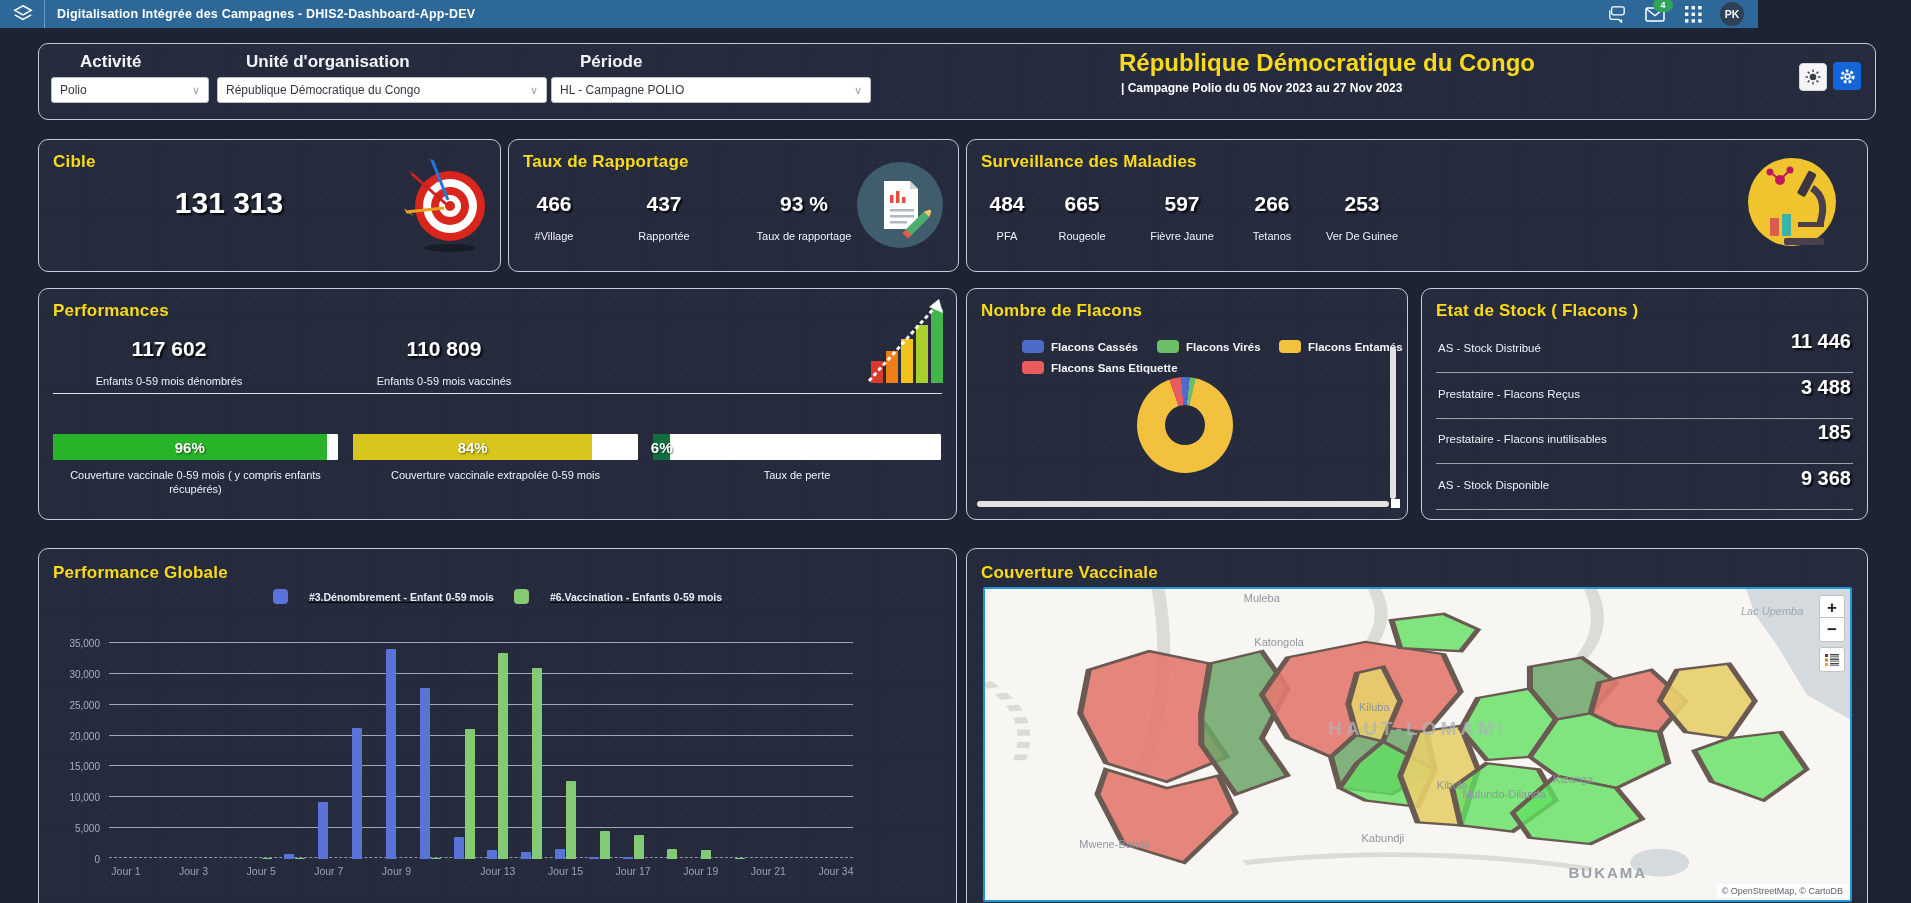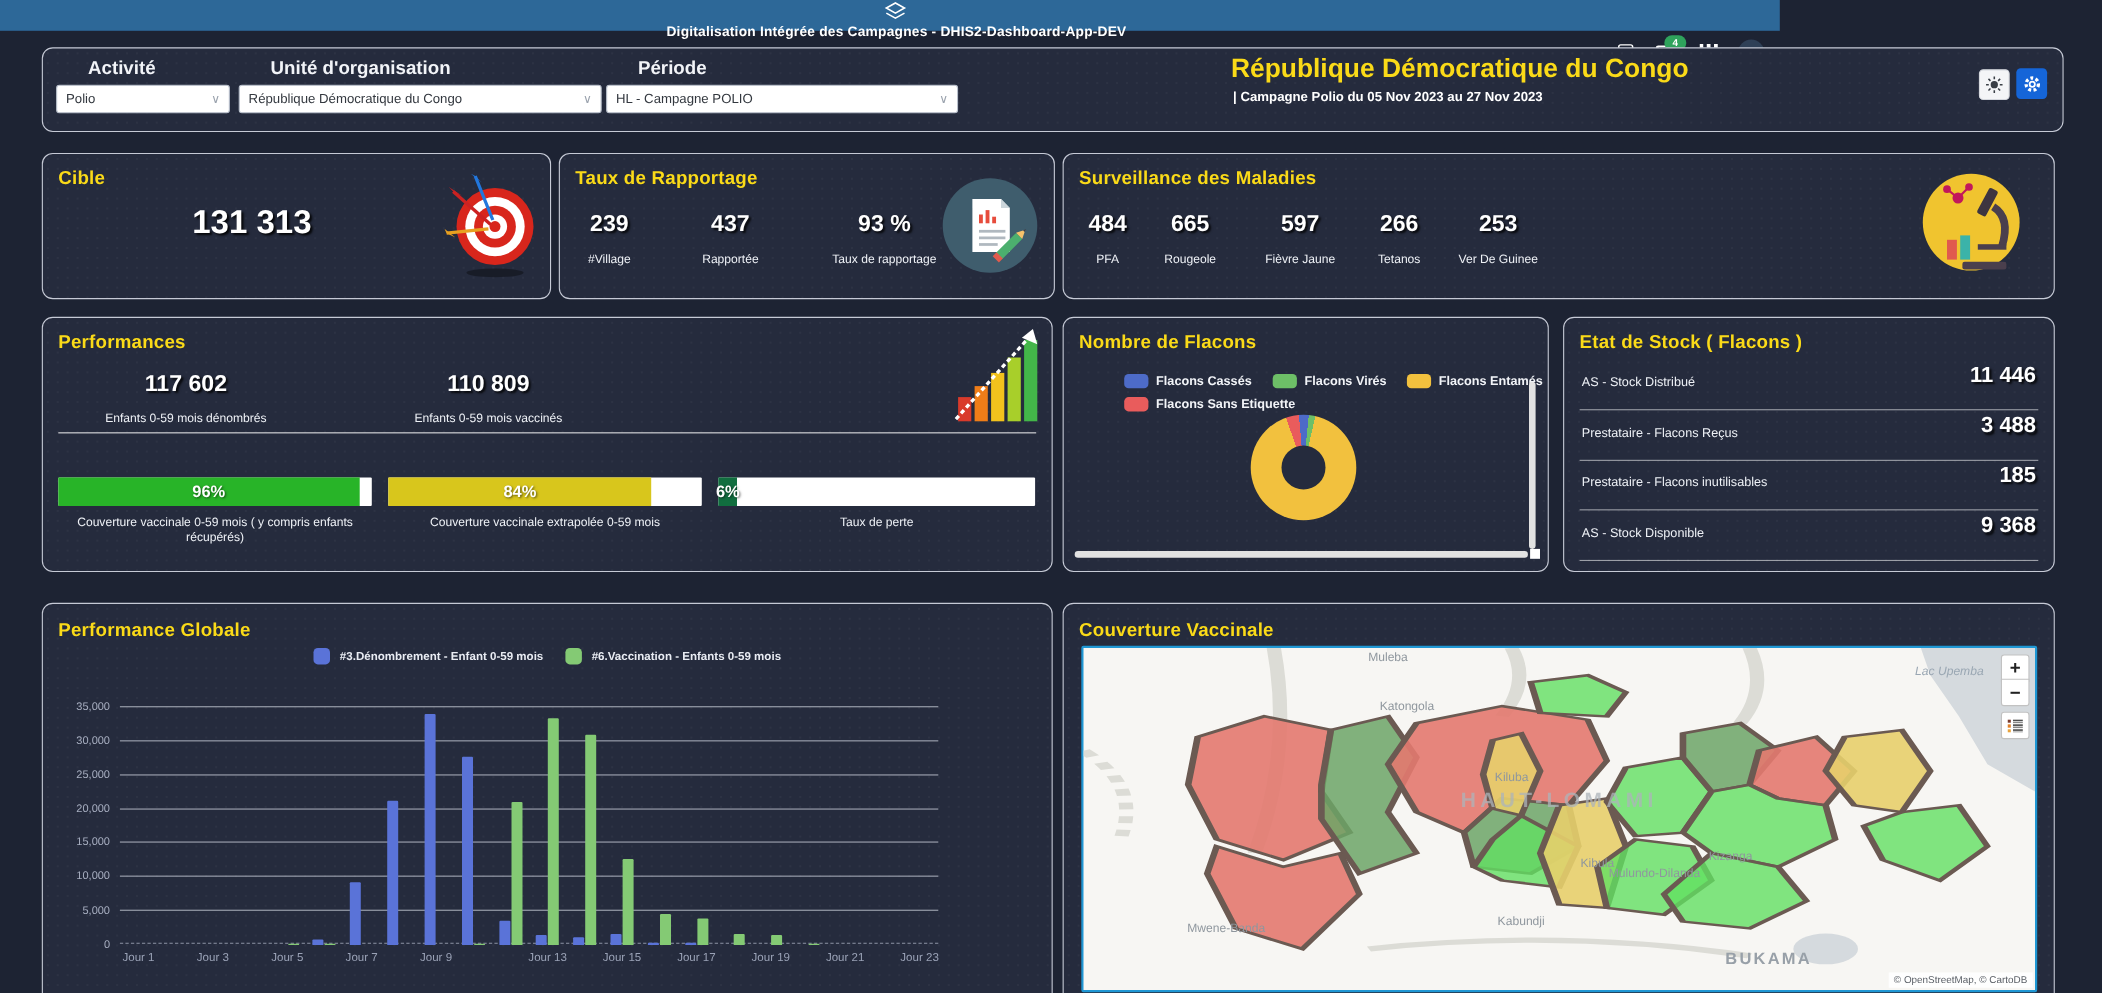--- a/index.html
+++ b/index.html
@@ -1,20 +1,20 @@
 <!DOCTYPE html>
 <html><head>
 <meta charset="utf-8">
 <style>
   html,body{margin:0;padding:0;}
   body{width:1911px;height:903px;position:relative;overflow:hidden;background:#1d2333;
        font-family:"Liberation Sans",sans-serif;-webkit-font-smoothing:antialiased;}
 
   
-  .topbar{position:absolute;left:0;top:0;width:1618px;height:28px;background:#2d6898;display:flex;align-items:center;flex-direction:column;}
+  .topbar{position:absolute;left:0;top:0;width:1758px;height:28px;background:#2d6898;display:flex;align-items:center;}
   .tb-logo{width:26px;height:22px;margin-left:10px;display:flex;align-items:center;justify-content:center;}
   .tb-sep{width:1px;height:28px;background:rgba(255,255,255,.35);margin-left:8px;}
   .tb-title{color:#fff;font-size:12.5px;font-weight:700;margin-left:12px;letter-spacing:.2px;}
   .tb-right{margin-left:auto;display:flex;align-items:center;gap:16px;margin-right:8px;}
   .tb-ic{position:relative;width:22px;height:22px;display:flex;align-items:center;justify-content:center;cursor:pointer;}
   .tb-badge{position:absolute;top:-5px;right:-7px;min-width:14px;height:14px;border-radius:8px;background:#2fa35c;
             color:#fff;font-size:9px;font-weight:700;display:flex;align-items:center;justify-content:center;padding:0 3px;}
   .tb-avatar{width:24px;height:24px;border-radius:50%;background:#2f4057;color:#fff;font-size:10.5px;font-weight:700;
              display:flex;align-items:center;justify-content:center;margin-right:6px;cursor:pointer;}
 
@@ -59,21 +59,21 @@
   #donut::after{content:"";position:absolute;inset:28px;border-radius:50%;background:#252b3d;}
   .scroll{position:absolute;background:#e2e2e2;border-radius:4px;}
 
   
   .st-label{position:absolute;left:16px;color:#eef1f6;font-size:11.5px;}
   .st-value{position:absolute;right:16px;color:#fff;font-size:20px;font-weight:700;text-shadow:2px 2px 2px rgba(0,0,0,.85);}
   .st-div{position:absolute;left:14px;right:14px;height:1px;background:rgba(255,255,255,.55);}
 
   
   .pg-legend{position:absolute;left:0;right:0;top:40px;display:flex;justify-content:center;gap:20px;align-items:center;}
-  .pg-leg-item{display:flex;align-items:center;gap:9px;}
+  .pg-leg-item{display:flex;align-items:center;gap:21px;text-decoration:underline;}
   .pg-leg-item .sw{width:15px;height:15px;border-radius:4px;}
   .pg-leg-item .lg{color:#e9ecf3;font-size:10.5px;font-weight:600;}
   #pg-plot{position:absolute;left:70px;top:94px;width:744px;height:216px;}
   .gline{position:absolute;left:0;right:0;height:1px;background:rgba(203,208,219,.75);}
   .gline.zero{background:none;border-top:1px dashed #8d94a5;}
   .ylab{position:absolute;right:100%;margin-right:9px;transform:translateY(50%);font-size:10px;color:#a7aec0;}
   .bars{position:absolute;left:0;top:0;right:0;bottom:0;display:flex;align-items:flex-end;}
   .bgroup{flex:1;display:flex;justify-content:center;align-items:flex-end;gap:1px;position:relative;height:100%;}
   .vbar{width:10px;border-radius:1px 1px 0 0;}
   .xlab{position:absolute;top:100%;margin-top:6px;left:50%;transform:translateX(-50%);font-size:10.5px;color:#9aa2b6;white-space:nowrap;}
@@ -204,21 +204,21 @@
         <path d="M4 14 L16 22 8 18 Z" fill="#cc2222"></path>
       <path d="M2 56 L40 52" stroke="#e8a020" stroke-width="3"></path>
         <path d="M0 52 L10 60 2 56 Z" fill="#e8a020"></path>
     </svg>
   </div>
 </div>
 
 <div class="card" style="left:508px;top:139px;width:449px;height:131px;">
   <div class="ctitle">Taux de Rapportage</div>
   <div class="stat" style="left:0;top:52px;width:90px;">
-    <span class="num">239</span>
+    <span class="num">466</span>
     <span class="slabel">#Village</span>
   </div>
   <div class="stat" style="left:95px;top:52px;width:120px;">
     <span class="num">437</span>
     <span class="slabel">Rapportée</span>
   </div>
   <div class="stat" style="left:230px;top:52px;width:130px;">
     <span class="num">93 %</span>
     <span class="slabel">Taux de rapportage</span>
   </div>
@@ -493,21 +493,21 @@
           <div class="vbar" style="height: 0%; background: rgb(132, 202, 116);"></div>
           <div class="xlab">Jour 21</div>
         </div>
         <div class="bgroup">
           <div class="vbar" style="height: 0%; background: rgb(90, 115, 216);"></div>
           <div class="vbar" style="height: 0%; background: rgb(132, 202, 116);"></div>
         </div>
         <div class="bgroup">
           <div class="vbar" style="height: 0%; background: rgb(90, 115, 216);"></div>
           <div class="vbar" style="height: 0%; background: rgb(132, 202, 116);"></div>
-          <div class="xlab">Jour 23</div>
+          <div class="xlab">Jour 34</div>
         </div>
       </div>
     </div>
 </div>
 
 <div class="card" style="left:966px;top:548px;width:900px;height:372px;">
   <div class="ctitle" style="top:14px;">Couverture Vaccinale</div>
   <div id="map">
     <svg width="865" height="311" viewBox="0 0 100 100" preserveAspectRatio="none">
       <polygon class="wat" points="88,0 100,0 100,42 95,34 92,20 89,8"></polygon>

